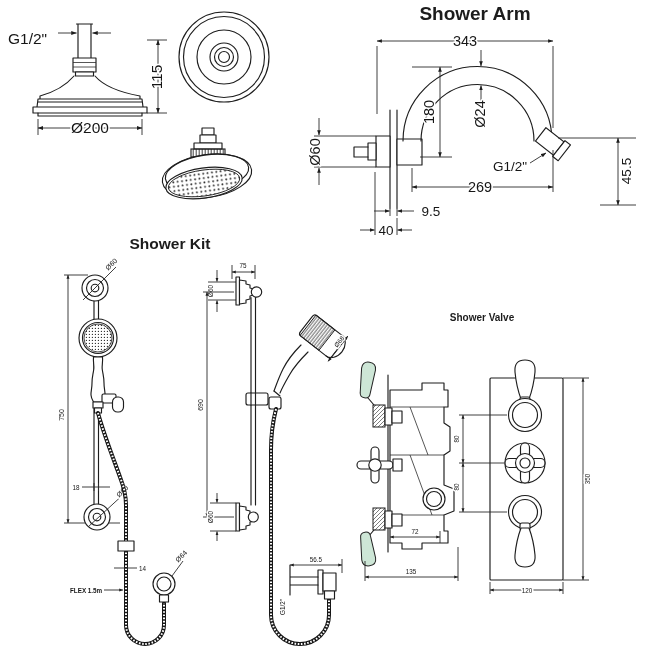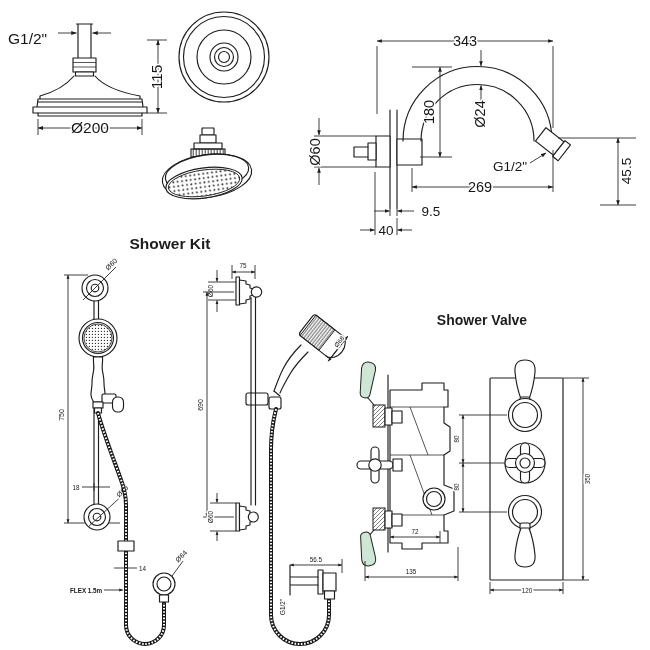--- a/index.html
+++ b/index.html
@@ -11,21 +11,21 @@
   #stage{
     position:relative;width:650px;height:650px;background:var(--background);
     font-family:"Liberation Sans",sans-serif;overflow:hidden;
   }
   .title{
     position:absolute;text-align:center;color:#1c1c1c;
     font-family:"Liberation Sans",sans-serif;
   }
   #arm-title{left:300px;top:3px;width:350px;font-size:19px;font-weight:600;}
   #kit-title{left:40px;top:235px;width:260px;font-size:15.5px;font-weight:600;text-align:center;}
-  #valve-title{left:372px;top:312px;width:220px;font-size:14px;font-weight:600;}
+  #valve-title{left:372px;top:312px;width:220px;font-size:10px;font-weight:600;}
   svg{position:absolute;overflow:visible;}
   .ln{stroke:var(--line);fill:none;stroke-width:1.15;stroke-linecap:round;stroke-linejoin:round;}
   .lnf{stroke:var(--line);fill:#fff;stroke-width:1.15;stroke-linejoin:round;}
   .thin{stroke:#2b2b2b;fill:none;stroke-width:0.8;}
   .dl{stroke:#2b2b2b;fill:none;stroke-width:0.9;}
   .hose{stroke:#161616;fill:none;stroke-width:4;stroke-linecap:round;}
   .hoseb{stroke:#ffffff;fill:none;stroke-width:2;stroke-dasharray:1.6 1.6;stroke-linecap:butt;}
   .grip{fill:var(--handle);stroke:#222;stroke-width:1;}
   text.dim{
     font-family:"Liberation Sans",sans-serif;fill:#161616;
@@ -94,20 +94,21 @@
       <path class="lnf" d="M200,135 h16 v8 h-16 z"></path>
       <path class="lnf" d="M194,143 h28 v6 h-28 z"></path>
       <rect x="191" y="149" width="34" height="8" fill="url(#vh1)" stroke="#1d1d1d" stroke-width="1.1"></rect>
       <ellipse class="lnf" transform="rotate(-8 207 176)" cx="207" cy="176" rx="45" ry="21.5"></ellipse>
       <ellipse class="ln" transform="rotate(-8 207 173)" cx="207" cy="173" rx="42" ry="18"></ellipse>
       <ellipse transform="rotate(-8 204 183)" cx="204" cy="183" rx="38.5" ry="15" fill="#fff" stroke="#1d1d1d" stroke-width="1.1"></ellipse>
       <ellipse transform="rotate(-8 204 183)" cx="204" cy="183" rx="36" ry="13" fill="url(#dots1)" stroke="#1d1d1d" stroke-width="0.9"></ellipse>
     </g>
   </svg>
 
+  <div class="title" id="arm-title">Shower Arm</div>
   <svg style="left:300px;top:0" width="350" height="245" viewBox="0 0 350 245">
     <defs>
       <marker id="m2" viewBox="0 0 10 10" refX="9" refY="5" markerWidth="6" markerHeight="6" orient="auto-start-reverse">
         <path d="M0,1.6 L9.5,5 L0,8.4 z" fill="#1d1d1d"></path>
       </marker>
     </defs>
     <g>
 
       <path class="ln" d="M90,110 L90,208 M97,110 L97,208"></path>
       <path class="lnf" d="M76,136 h14 v31 h-14 z"></path>

